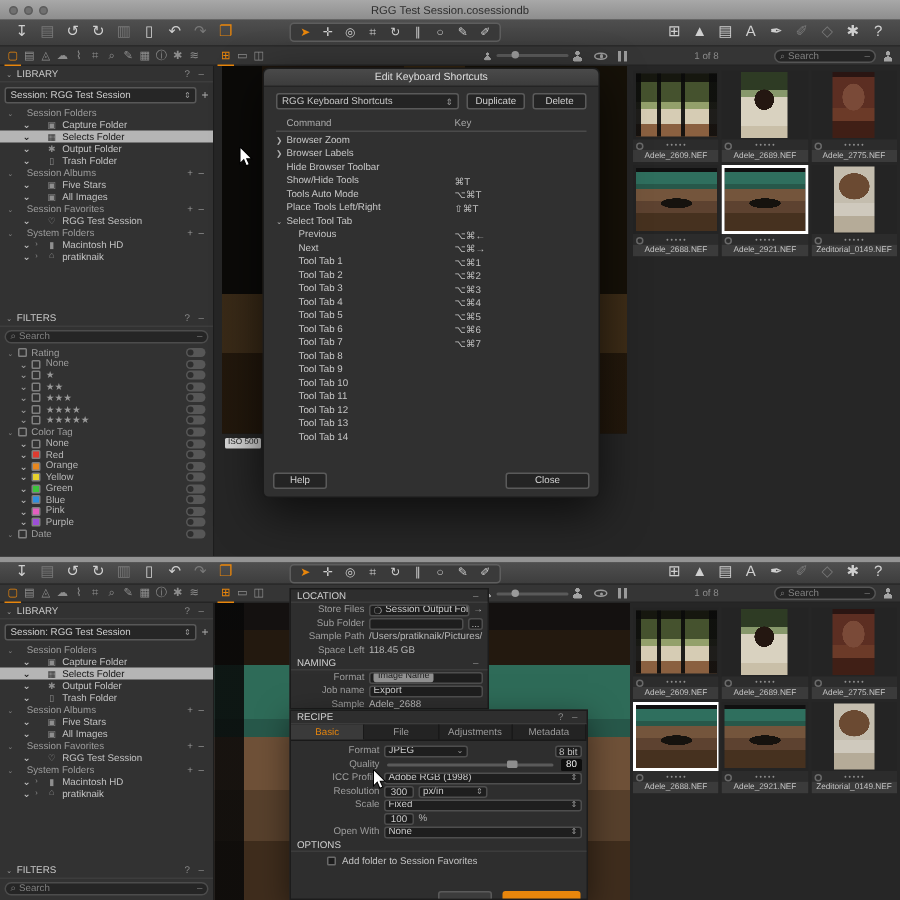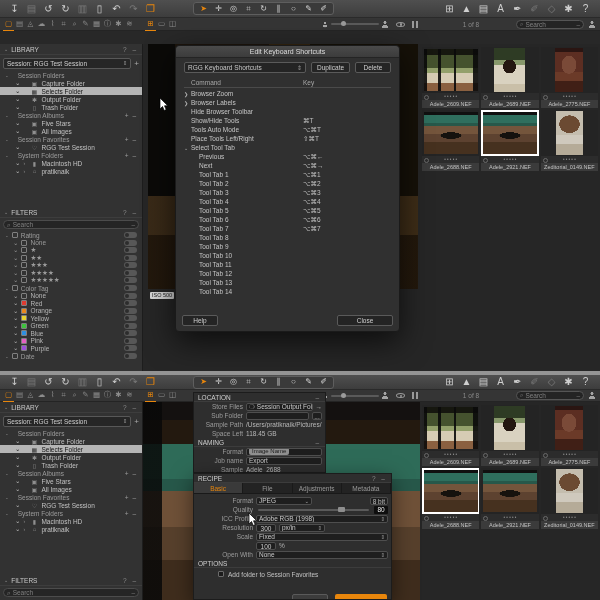--- a/index.html
+++ b/index.html
@@ -149,20 +149,28 @@
 .bbtn{height:10px;border-radius:2px}
 .bbtn.dk{width:36px;background:#3c3c3c;border:1px solid #5a5a5a}
 .bbtn.org{width:52px;background:#e8860c}
 .divider{height:4px;background:#949494}
 .cursor{position:absolute;z-index:50}
 </style>
 </head>
 <body>
 
 <div class="half" id="top">
+  <div class="tbar">
+    <div class="lights">
+        <i></i>
+        <i></i>
+        <i></i>
+      </div>
+    <div class="ttl">RGG Test Session.cosessiondb</div>
+  </div>
   <div class="mbar">
     <div style="display:flex">
 
     <span class="tic">↧</span>
         <span class="tic dim">▤</span>
         <span class="tic">↺</span>
         <span class="tic">↻</span>
         <span class="tic dim">▥</span>
         <span class="tic">▯</span>
         <span class="tic">↶</span>

